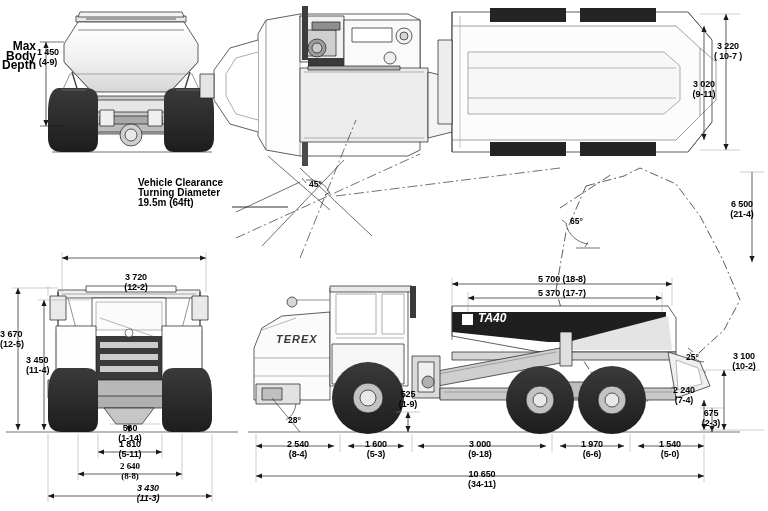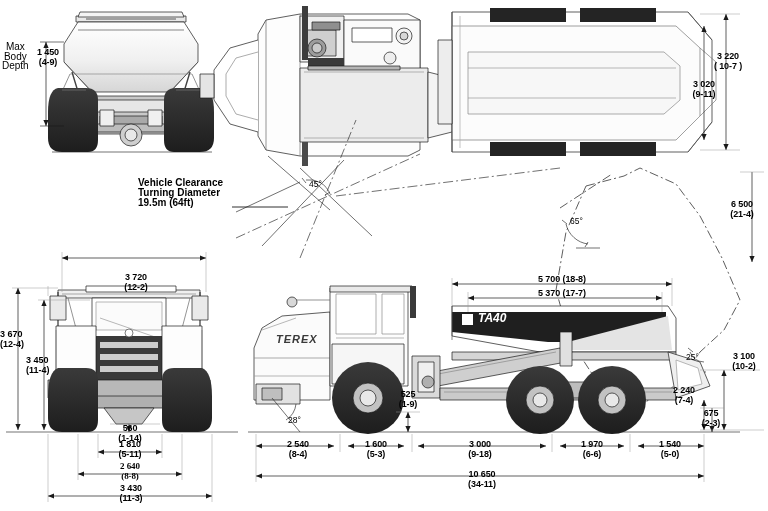--- a/index.html
+++ b/index.html
@@ -4,25 +4,25 @@
 <style>
   html,body{margin:0;padding:0;background:#fff;}
   body{width:768px;height:511px;overflow:hidden;
        font-family:"Liberation Sans",sans-serif;color:#000;}
   #stage{position:relative;width:768px;height:511px;background:#ffffff;}
   svg{position:absolute;left:0;top:0;}
   .dim{position:absolute;font-weight:bold;font-size:9px;line-height:9.5px;
        text-align:center;letter-spacing:-0.1px;white-space:nowrap;}
   .dimL{position:absolute;font-weight:bold;font-size:9px;line-height:9.5px;
         text-align:left;white-space:nowrap;}
-  .ang{position:absolute;font-weight:normal;font-size:8.5px;white-space:nowrap;}
+  .ang{position:absolute;font-weight:bold;font-size:8.5px;white-space:nowrap;}
   .note{position:absolute;font-weight:bold;font-size:10px;line-height:10px;
         white-space:nowrap;}
-  .mbd{position:absolute;font-weight:normal;font-size:10px;line-height:9.5px;
-       text-align:center;white-space:nowrap;}
+  .mbd{position:absolute;font-weight:bold;font-size:12px;line-height:9.5px;
+       text-align:right;white-space:nowrap;}
   .brand{position:absolute;font-weight:bold;font-style:italic;
          letter-spacing:1px;white-space:nowrap;}
 </style>
 </head>
 <body>
 
 <div id="stage">
 
 <svg width="768" height="511" viewBox="0 0 768 511">
   <defs>
@@ -360,60 +360,60 @@
   <span>(4-9)</span>
 </div>
 
 <div class="note" style="left:138px;top:178px;width:95px;">
   <span>Vehicle Clearance</span><br>
   <span>Turning Diameter</span><br>
   <span>19.5m (64ft)</span>
 </div>
 <div class="ang" style="left:309px;top:179px;"><span>45</span>°</div>
 
-<div class="dim" style="left:702px;top:52px;width:52px;">
+<div class="dim" style="left:702px;top:42px;width:52px;">
   <span>3 220</span><br>
   <span>( 10-7 )</span>
 </div>
 <div class="dim" style="left:680px;top:80px;width:48px;">
   <span>3 020</span><br>
   <span>(9-11)</span>
 </div>
 
 <div class="ang" style="left:570px;top:216px;"><span>65</span>°</div>
 <div class="dim" style="left:716px;top:200px;width:52px;">
   <span>6 500</span><br>
   <span>(21-4)</span>
 </div>
 
 <div class="dim" style="left:110px;top:254px;width:52px;margin-top:19px;">
   <span>3 720</span><br>
   <span>(12-2)</span>
 </div>
 <div class="dimL" style="left:0px;top:330px;">
   <span>3 670</span><br>
-  <span>(12-4)</span>
+  <span>(12-5)</span>
 </div>
 <div class="dimL" style="left:26px;top:356px;">
   <span>3 450</span><br>
   <span>(11-4)</span>
 </div>
 <div class="dim" style="left:108px;top:412px;width:44px;margin-top:12px;">
   <span>560</span><br>
   <span>(1-14)</span>
 </div>
 <div class="dim" style="left:104px;top:440px;width:52px;">
   <span>1 810</span><br>
   <span>(5-11)</span>
 </div>
 <div class="dim" style="left:104px;top:462px;width:52px;font-family:Liberation Serif, serif;">
   <span>2 640</span><br>
   <span>(8-8)</span>
 </div>
-<div class="dim" style="left:105px;top:484px;width:52px;">
+<div class="dim" style="left:122px;top:484px;width:52px;font-style:italic;">
   <span>3 430</span><br>
   <span>(11-3)</span>
 </div>
 
 <div class="dim" style="left:512px;top:275px;width:100px;">
   <span>5 700</span>
   <span>(18-8)</span>
 </div>
 <div class="dim" style="left:512px;top:289px;width:100px;">
   <span>5 370</span>

